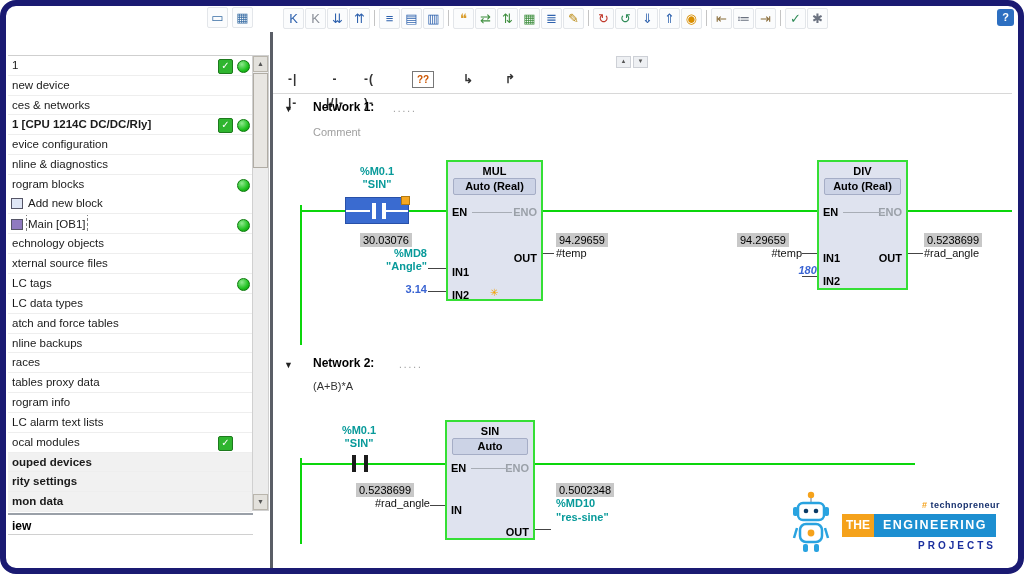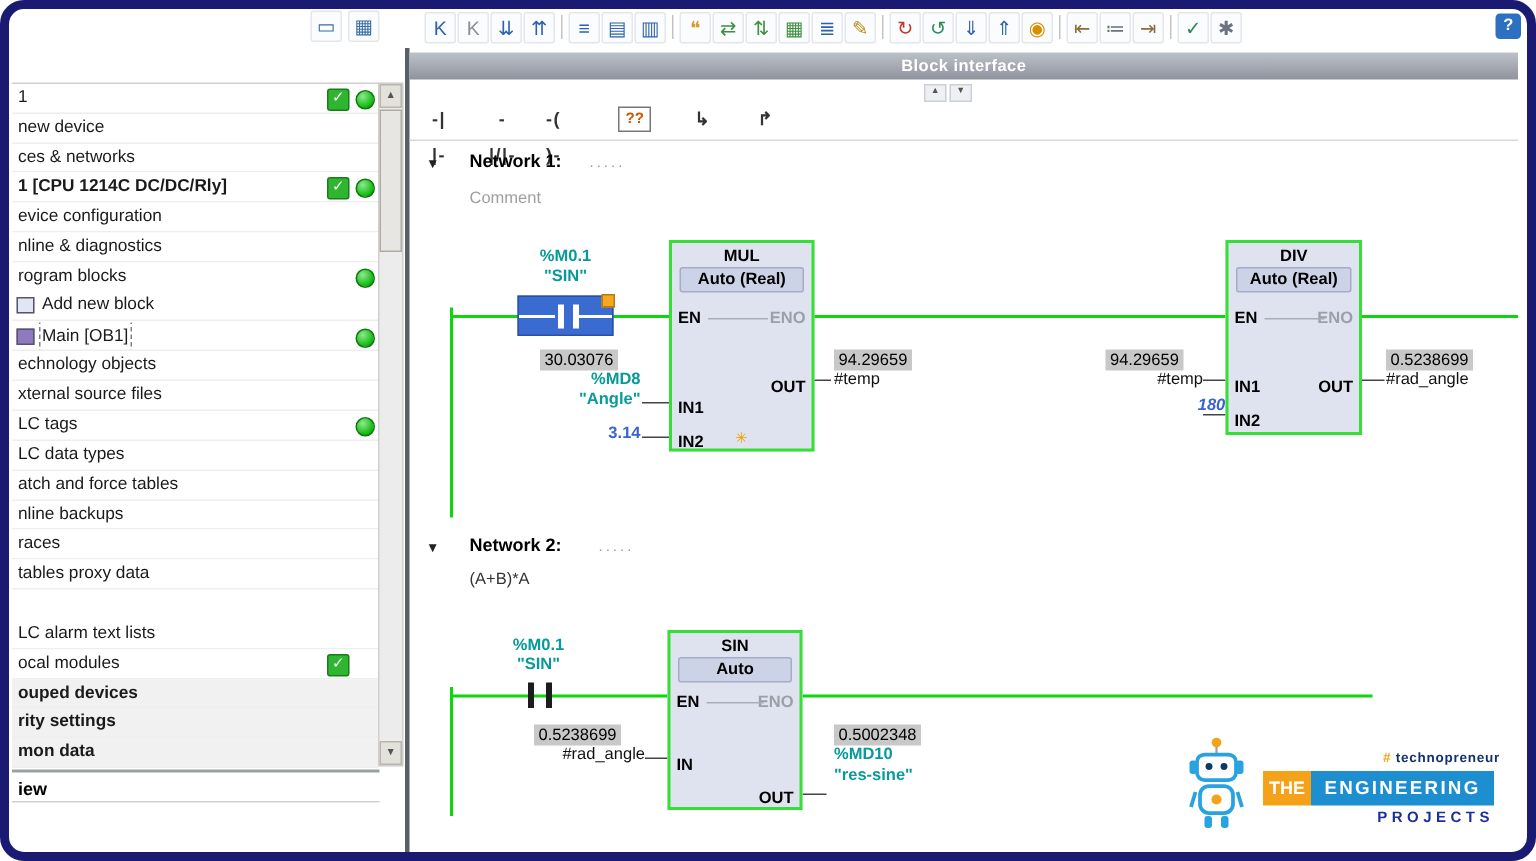--- a/index.html
+++ b/index.html
@@ -203,20 +203,23 @@
       </div>
       <div class="tree-row" style="top: 277.62px; height: 19.83px;">
         <span class="tl">nline backups</span>
       </div>
       <div class="tree-row" style="top: 297.45px; height: 19.83px;">
         <span class="tl">races</span>
       </div>
       <div class="tree-row" style="top: 317.28px; height: 19.83px;">
         <span class="tl">tables proxy data</span>
       </div>
+      <div class="tree-row" style="top: 337.11px; height: 19.83px;">
+        <span class="tl">rogram info</span>
+      </div>
       <div class="tree-row" style="top: 356.94px; height: 19.83px;">
         <span class="tl">LC alarm text lists</span>
       </div>
       <div class="tree-row" style="top: 376.77px; height: 19.83px;">
         <span class="tl">ocal modules</span>
         <span class="chk">✓</span>
       </div>
       <div class="tree-row bold shaded" style="top: 396.6px; height: 19.83px;">
         <span class="tl">ouped devices</span>
       </div>
@@ -228,21 +231,20 @@
       </div>
     </div>
   <div class="sb">
     <div class="sb-btn up">▲</div>
     <div class="sb-thumb"></div>
     <div class="sb-btn down">▼</div>
   </div>
   <div class="details">iew</div>
 
   <div class="divider"></div>
-  <div class="bibar">Block interface</div>
   <div class="split">
     <span class="sbtn">▲</span>
     <span class="sbtn">▼</span>
   </div>
   <div style="position:absolute;left:0;top:0;">
       <span class="ladbtn" style="left: 285px;">-| |-</span>
       <span class="ladbtn" style="left: 323px;">-|/|-</span>
       <span class="ladbtn" style="left: 361px;">-( )-</span>
       <span class="ladbtn boxed" style="left: 412px;">??</span>
       <span class="ladbtn" style="left: 460px;">↳</span>

